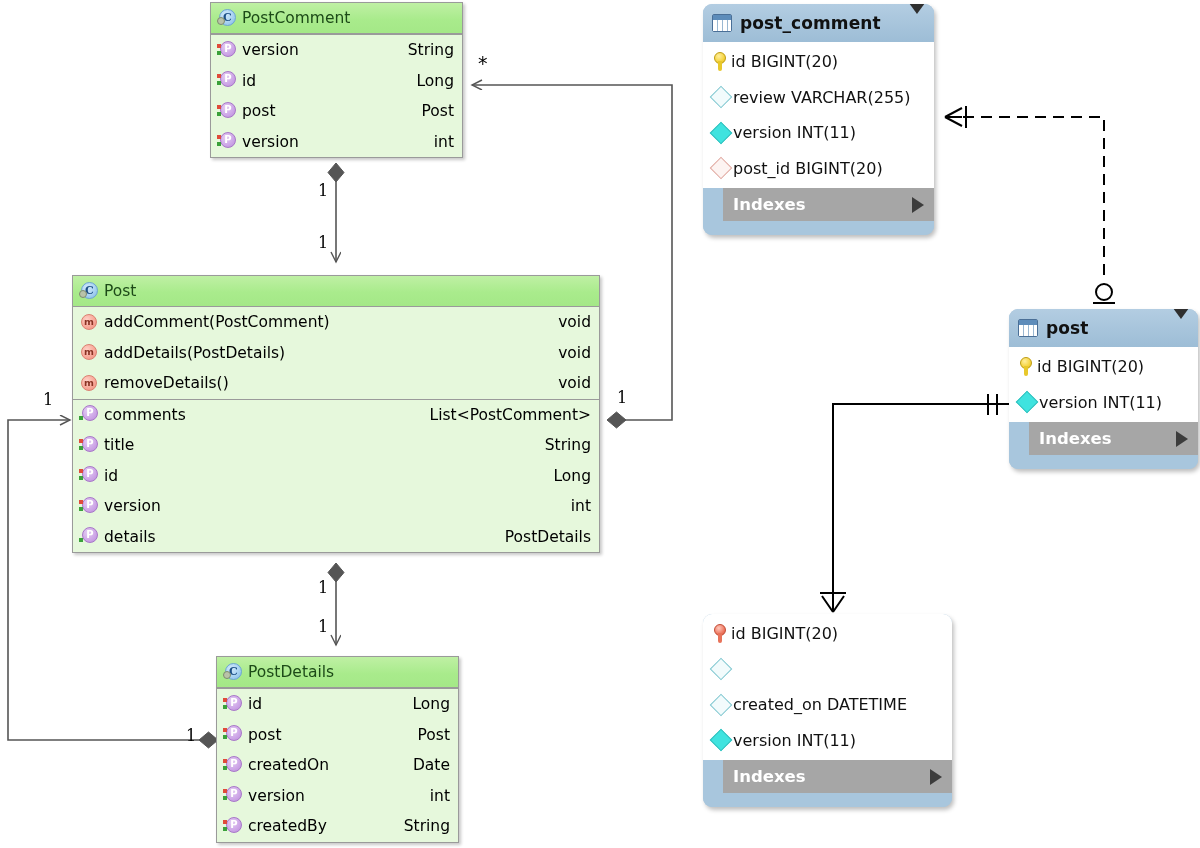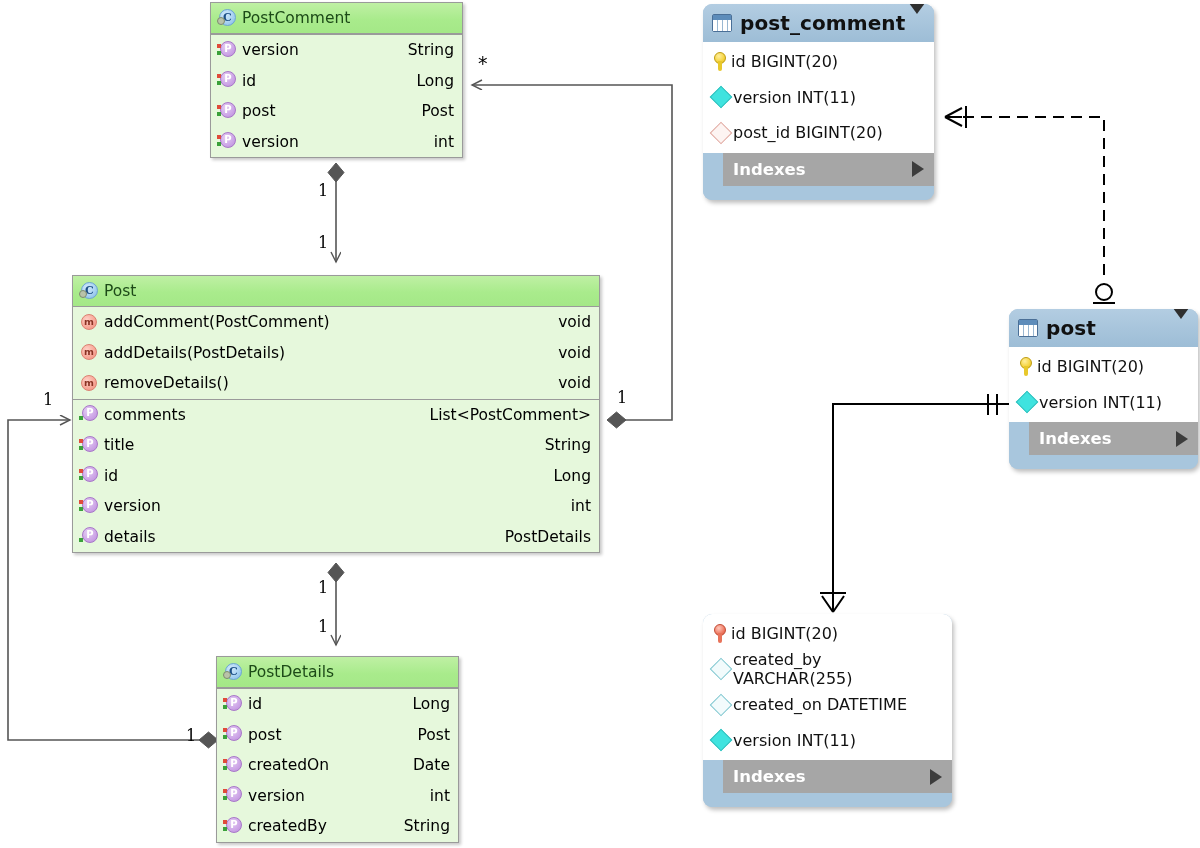--- a/index.html
+++ b/index.html
@@ -89,21 +89,21 @@
     overflow:hidden;
     font-size:16px;
   }
   .er-header{
     display:flex;align-items:center;
     height:38px;padding:0 9px;
     background:linear-gradient(180deg,#b3cde2 0%,#9dbdd6 100%);
     box-sizing:border-box;
   }
   .er-header .tbl-name{
-    margin-left:8px;font-weight:bold;font-size:20px;color:#111;
+    margin-left:8px;font-weight:bold;font-size:17px;color:#111;
     letter-spacing:0.1px;
   }
   .er-header .caret{margin-left:auto;}
   .ico-table{
     flex:0 0 auto;width:20px;height:18px;border:1.5px solid #4a6f97;
     border-radius:2px;background:#ffffff;box-sizing:border-box;position:relative;
   }
   .ico-table::before{
     content:"";position:absolute;left:0;top:0;right:0;height:5px;background:#5d8cba;
   }
@@ -423,20 +423,24 @@
     </div>
     <div class="er-cols">
       <div class="er-col">
         <span class="ico-key">
             <span class="kh"></span>
             <span class="kb"></span>
           </span>
         <span class="c-text">id BIGINT(20)</span>
       </div>
       <div class="er-col">
+        <span class="ico-dia"></span>
+        <span class="c-text">review VARCHAR(255)</span>
+      </div>
+      <div class="er-col">
         <span class="ico-dia filled"></span>
         <span class="c-text">version INT(11)</span>
       </div>
       <div class="er-col">
         <span class="ico-dia fk"></span>
         <span class="c-text">post_id BIGINT(20)</span>
       </div>
     </div>
     <div class="er-indexes">
       <span class="ix-label">Indexes</span>
@@ -475,21 +479,20 @@
     <div class="er-cols">
       <div class="er-col">
         <span class="ico-key fkpk">
             <span class="kh"></span>
             <span class="kb"></span>
           </span>
         <span class="c-text">id BIGINT(20)</span>
       </div>
       <div class="er-col">
         <span class="ico-dia"></span>
-        <span class="c-text">created_by VARCHAR(255)</span>
       </div>
       <div class="er-col">
         <span class="ico-dia"></span>
         <span class="c-text">created_on DATETIME</span>
       </div>
       <div class="er-col">
         <span class="ico-dia filled"></span>
         <span class="c-text">version INT(11)</span>
       </div>
     </div>

